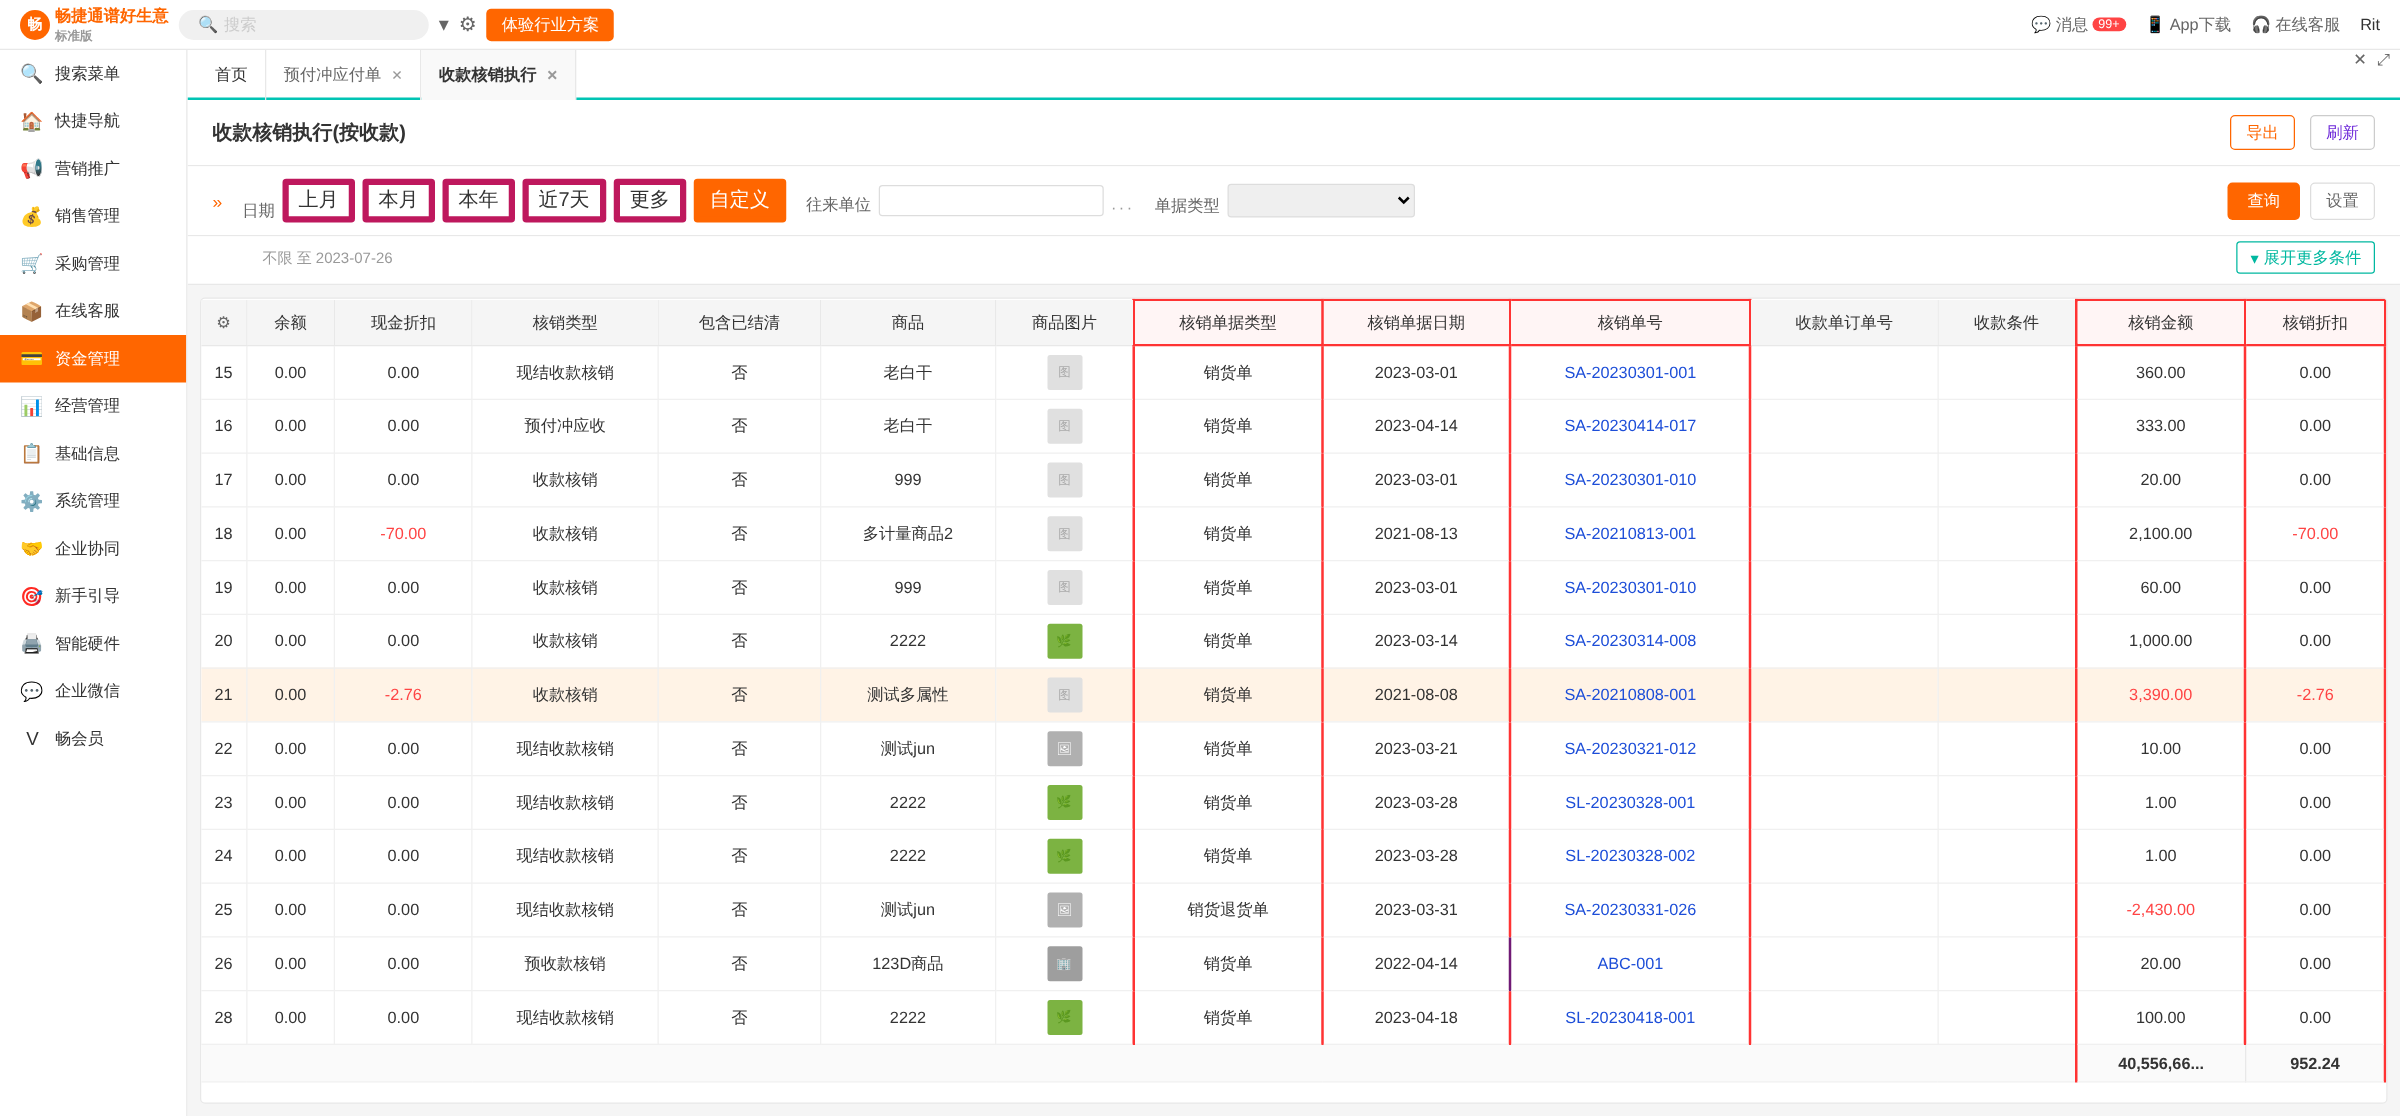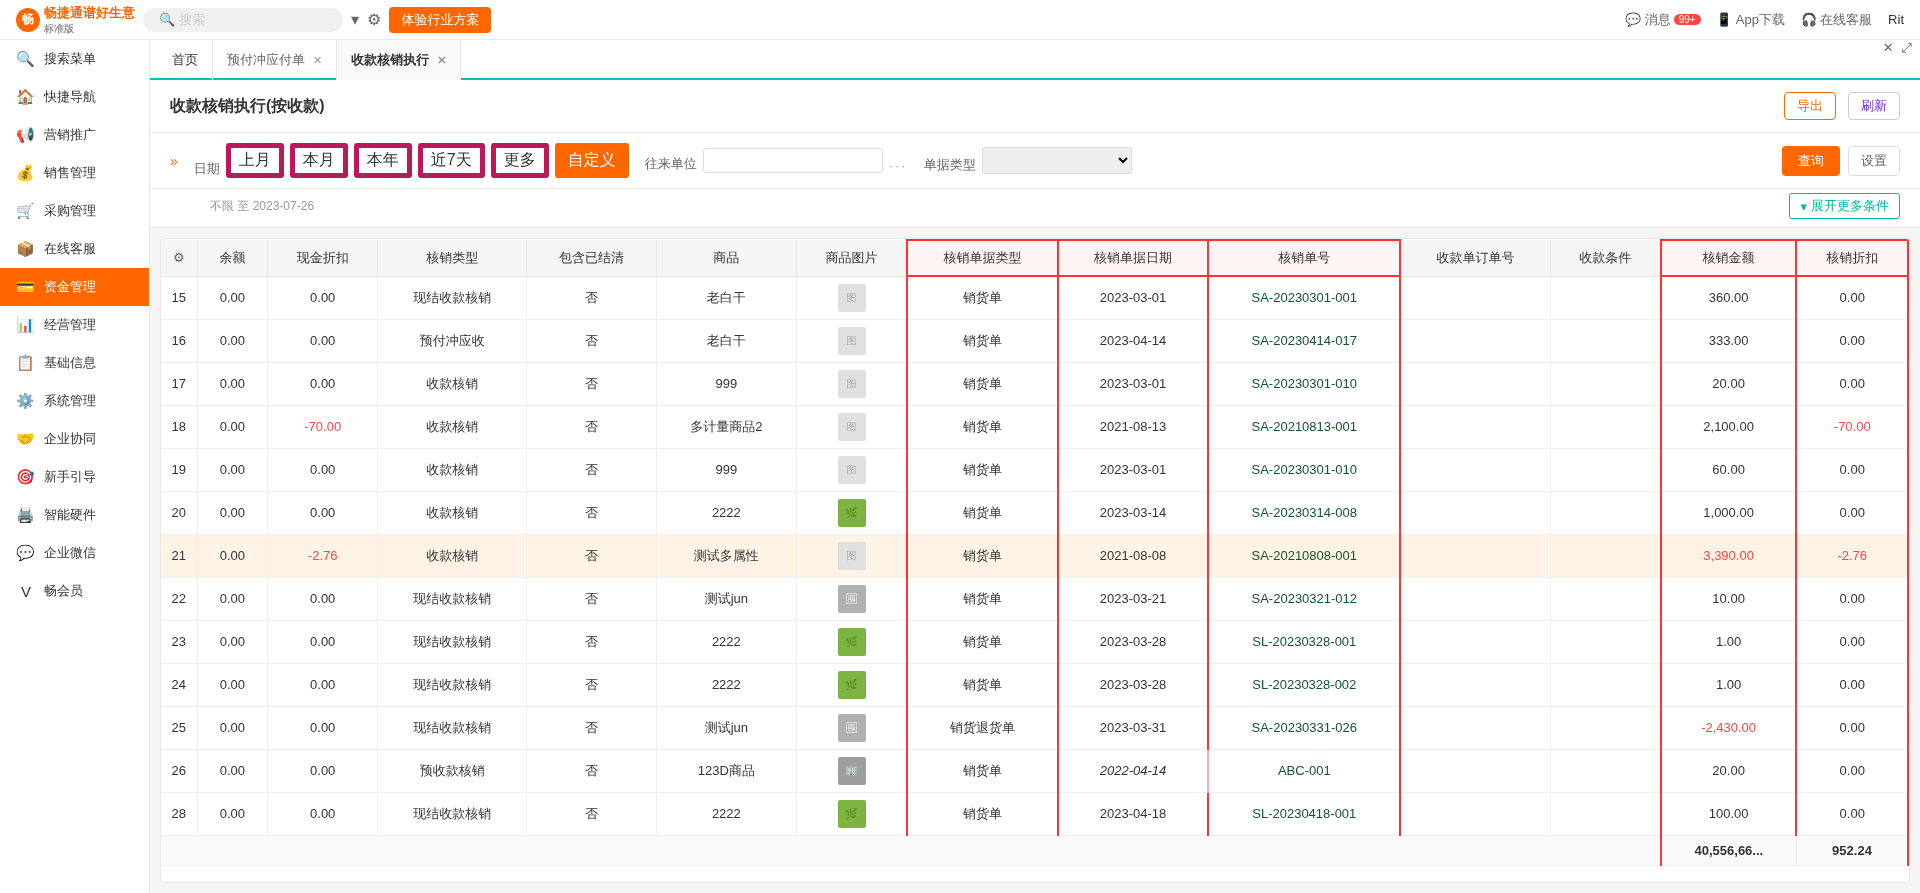--- a/index.html
+++ b/index.html
@@ -113,21 +113,21 @@
     .filter-select { border: 1px solid #ddd; border-radius: 3px; padding: 4px 8px; min-width: 150px; }
     .btn-query { background: #ff6600; color: white; border: none; border-radius: 4px; padding: 5px 16px; cursor: pointer; }
     .btn-setting { border: 1px solid #ddd; color: #666; background: white; border-radius: 4px; padding: 5px 12px; cursor: pointer; }
 
     
     .table-container { flex: 1; overflow: auto; background: #fff; margin: 10px; border: 1px solid #e8e8e8; border-radius: 4px; }
     table { width: 100%; border-collapse: collapse; font-size: 13px; }
     thead tr { background: #f5f5f5; }
     th { padding: 8px 10px; text-align: center; border-bottom: 1px solid #e8e8e8; border-right: 1px solid #e8e8e8; color: #333; white-space: nowrap; font-weight: normal; position: sticky; top: 0; background: #f5f5f5; z-index: 1; }
     td { padding: 7px 10px; text-align: center; border-bottom: 1px solid #f0f0f0; border-right: 1px solid #f0f0f0; color: #333; white-space: nowrap; }
-    .link-cell { color: #14532d; cursor: pointer; text-decoration: none; }
+    .link-cell { color: #1d4ed8; cursor: pointer; text-decoration: none; }
 
     .tfoot-row td { background: #fafafa; font-weight: bold; color: #333; }
 
     
     .table-container::-webkit-scrollbar { width: 8px; height: 8px; }
     .table-container::-webkit-scrollbar-track { background: #f1f1f1; }
     .table-container::-webkit-scrollbar-thumb { background: #ccc; border-radius: 4px; }
 
     .col-settings-icon { cursor: pointer; color: #666; }
 
@@ -503,21 +503,21 @@
   </tr>
               <tr>
     <td>26</td>
     <td>0.00</td>
     <td style="">0.00</td>
     <td>预收款核销</td>
     <td>否</td>
     <td>123D商品</td>
     <td><div style="width:28px;height:28px;background:#9e9e9e;border-radius:2px;display:inline-flex;align-items:center;justify-content:center;color:white;font-size:10px;margin:auto;">🏢</div></td>
     <td style="border-left:2px solid #ff3333;border-right:2px solid #ff3333;">销货单</td>
-    <td style="border-left:2px solid #ff3333;border-right:2px solid #f9a8d4;font-style:italic;">2022-04-14</td>
+    <td style="border-left:2px solid #ff3333;border-right:2px solid #701a75;">2022-04-14</td>
     <td style="border-left:2px solid #ff3333;border-right:2px solid #ff3333;"><a class="link-cell">ABC-001</a></td>
     <td></td>
     <td></td>
     <td style="border-left:2px solid #ff3333;border-right:2px solid #ff3333;">20.00</td>
     <td style="border-left:2px solid #ff3333;border-right:2px solid #ff3333;">0.00</td>
   </tr>
               <tr>
     <td>28</td>
     <td>0.00</td>
     <td style="">0.00</td>

